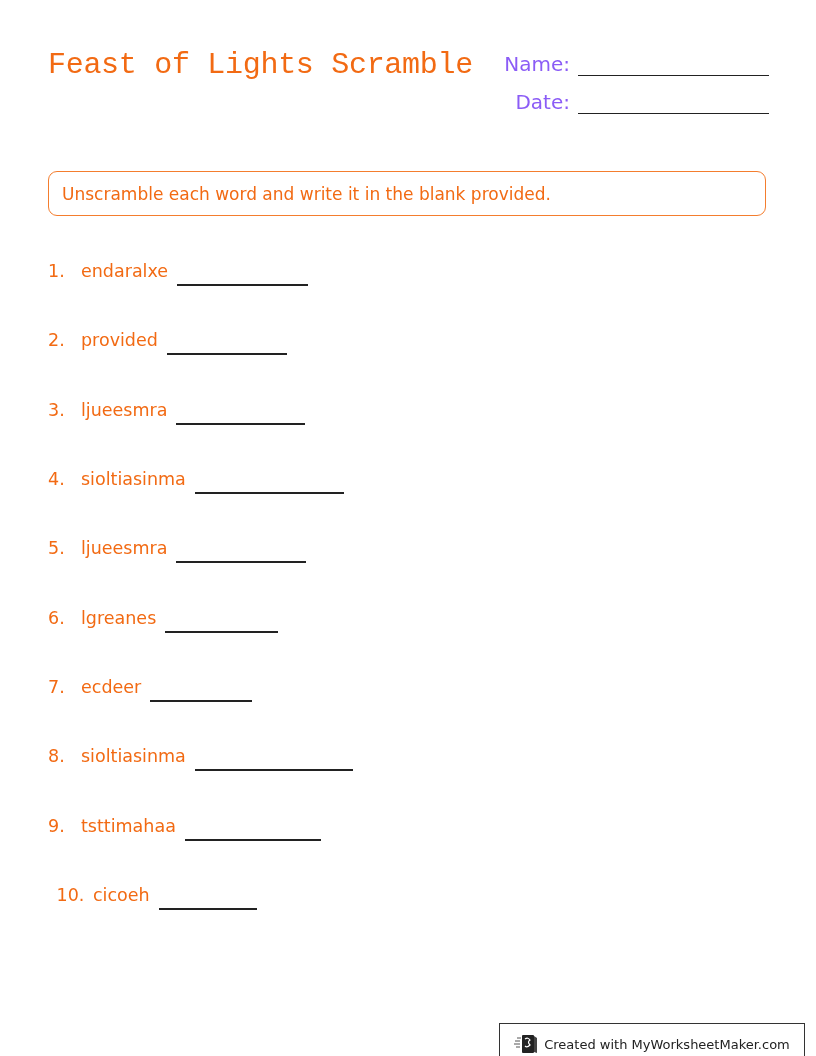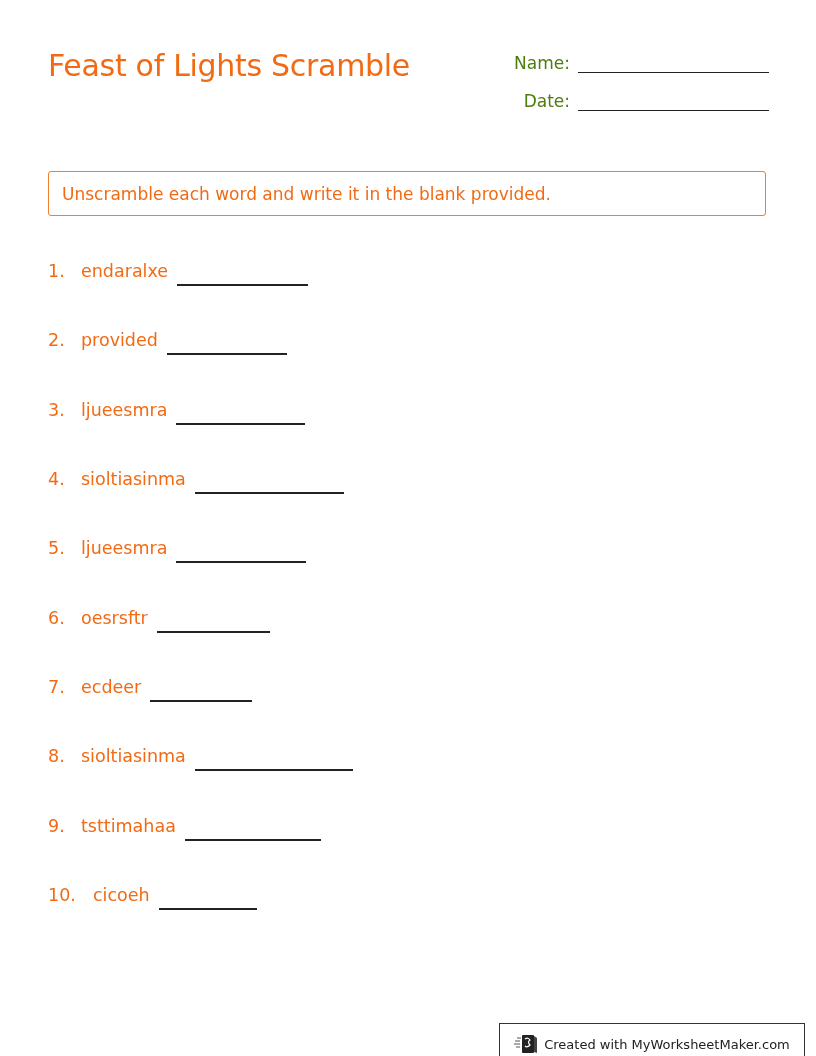--- a/index.html
+++ b/index.html
@@ -3,44 +3,44 @@
 <meta charset="utf-8">
 <style>
   html, body { margin: 0; padding: 0; background: #ffffff; }
   body {
     width: 816px; height: 1056px; position: relative; overflow: hidden;
     font-family: "DejaVu Sans", sans-serif;
   }
   .title {
     position: absolute; left: 48px; top: 48px;
     font-size: 30px; color: #f26a13; font-weight: normal;
-    letter-spacing: -0.3px; white-space: nowrap;
+    letter-spacing: -0.3px; white-space: nowrap; font-family: Liberation Mono, monospace;
   }
   .meta-row {
     position: absolute; display: flex; align-items: flex-end;
   }
   .meta-label {
-    font-size: 17px; color: #4d7c0f; text-align: right; width: 70px;
+    font-size: 20px; color: #8b5cf6; text-align: right; width: 70px;
     margin-right: 8px;
   }
   .meta-line {
     width: 191px; border-bottom: 1.5px solid #222; height: 20px;
   }
   .instructions {
     position: absolute; left: 48px; top: 171px; width: 718px; height: 45px;
-    box-sizing: border-box; border: 1.5px solid #f47d2e; border-radius: 3px;
+    box-sizing: border-box; border: 1.5px solid #f47d2e; border-radius: 9px;
     padding: 0 13px; display: flex; align-items: center;
     font-size: 17px; color: #f26a13; white-space: nowrap;
   }
   .item {
     position: absolute; left: 48px; display: flex; align-items: flex-end;
     color: #f26a13; font-size: 17.5px; white-space: nowrap;
   }
   .num { display: inline-block; width: 33px; }
-  .num.wide { width: 45px; }
+  .num.wide { width: 45px; text-align: center; }
   .word { margin-right: 9px; }
   .blank { border-bottom: 2px solid #222; height: 1px; margin-bottom: -5px; }
   .footer {
     position: absolute; left: 499px; top: 1023px; width: 306px; height: 42px;
     box-sizing: border-box; border: 1.5px solid #333;
     display: flex; align-items: center; justify-content: center;
     font-size: 13px; color: #222; white-space: nowrap;
   }
   .footer svg { margin-right: 6px; }
 </style>
@@ -82,21 +82,21 @@
   <span class="word">sioltiasinma</span>
   <span class="blank" style="width:149px;"></span>
 </div>
 <div class="item" style="top:538px;">
   <span class="num">5.</span>
   <span class="word">ljueesmra</span>
   <span class="blank" style="width:130px;"></span>
 </div>
 <div class="item" style="top:608px;">
   <span class="num">6.</span>
-  <span class="word">oesrsftr</span>
+  <span class="word">lgreanes</span>
   <span class="blank" style="width:113px;"></span>
 </div>
 <div class="item" style="top:677px;">
   <span class="num">7.</span>
   <span class="word">ecdeer</span>
   <span class="blank" style="width:102px;"></span>
 </div>
 <div class="item" style="top:746px;">
   <span class="num">8.</span>
   <span class="word">sioltiasinma</span>

